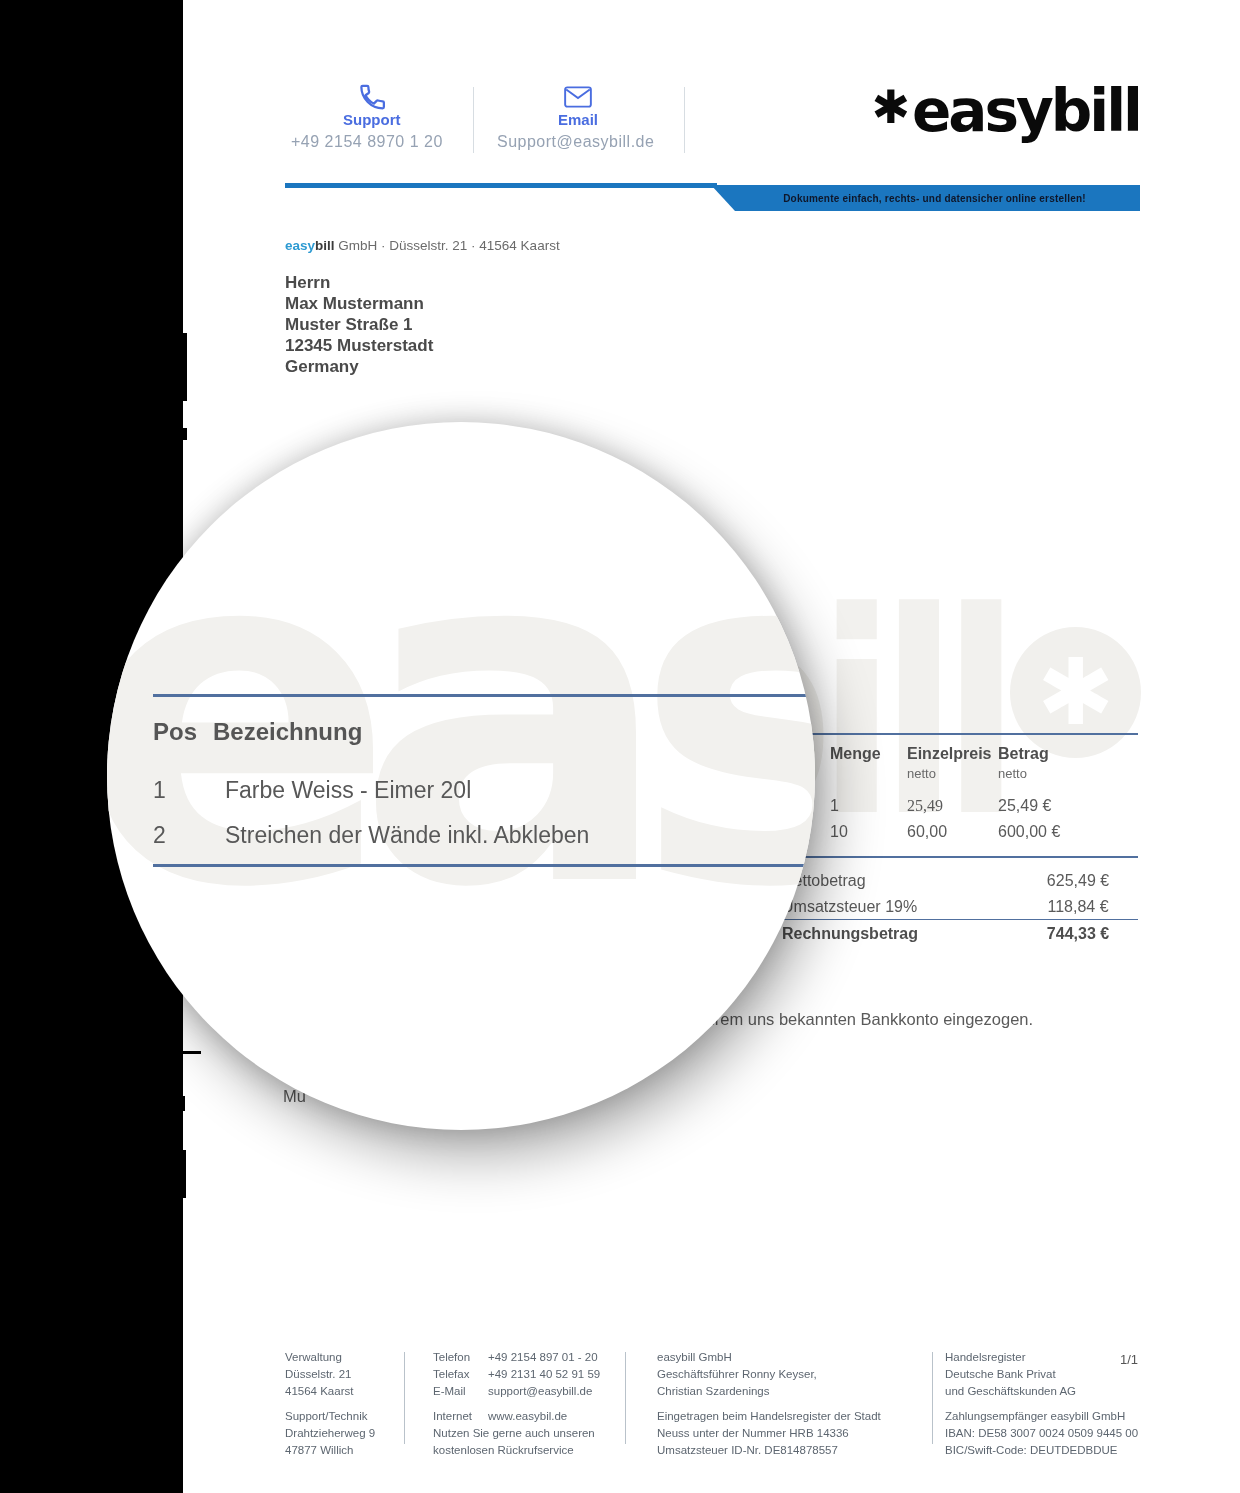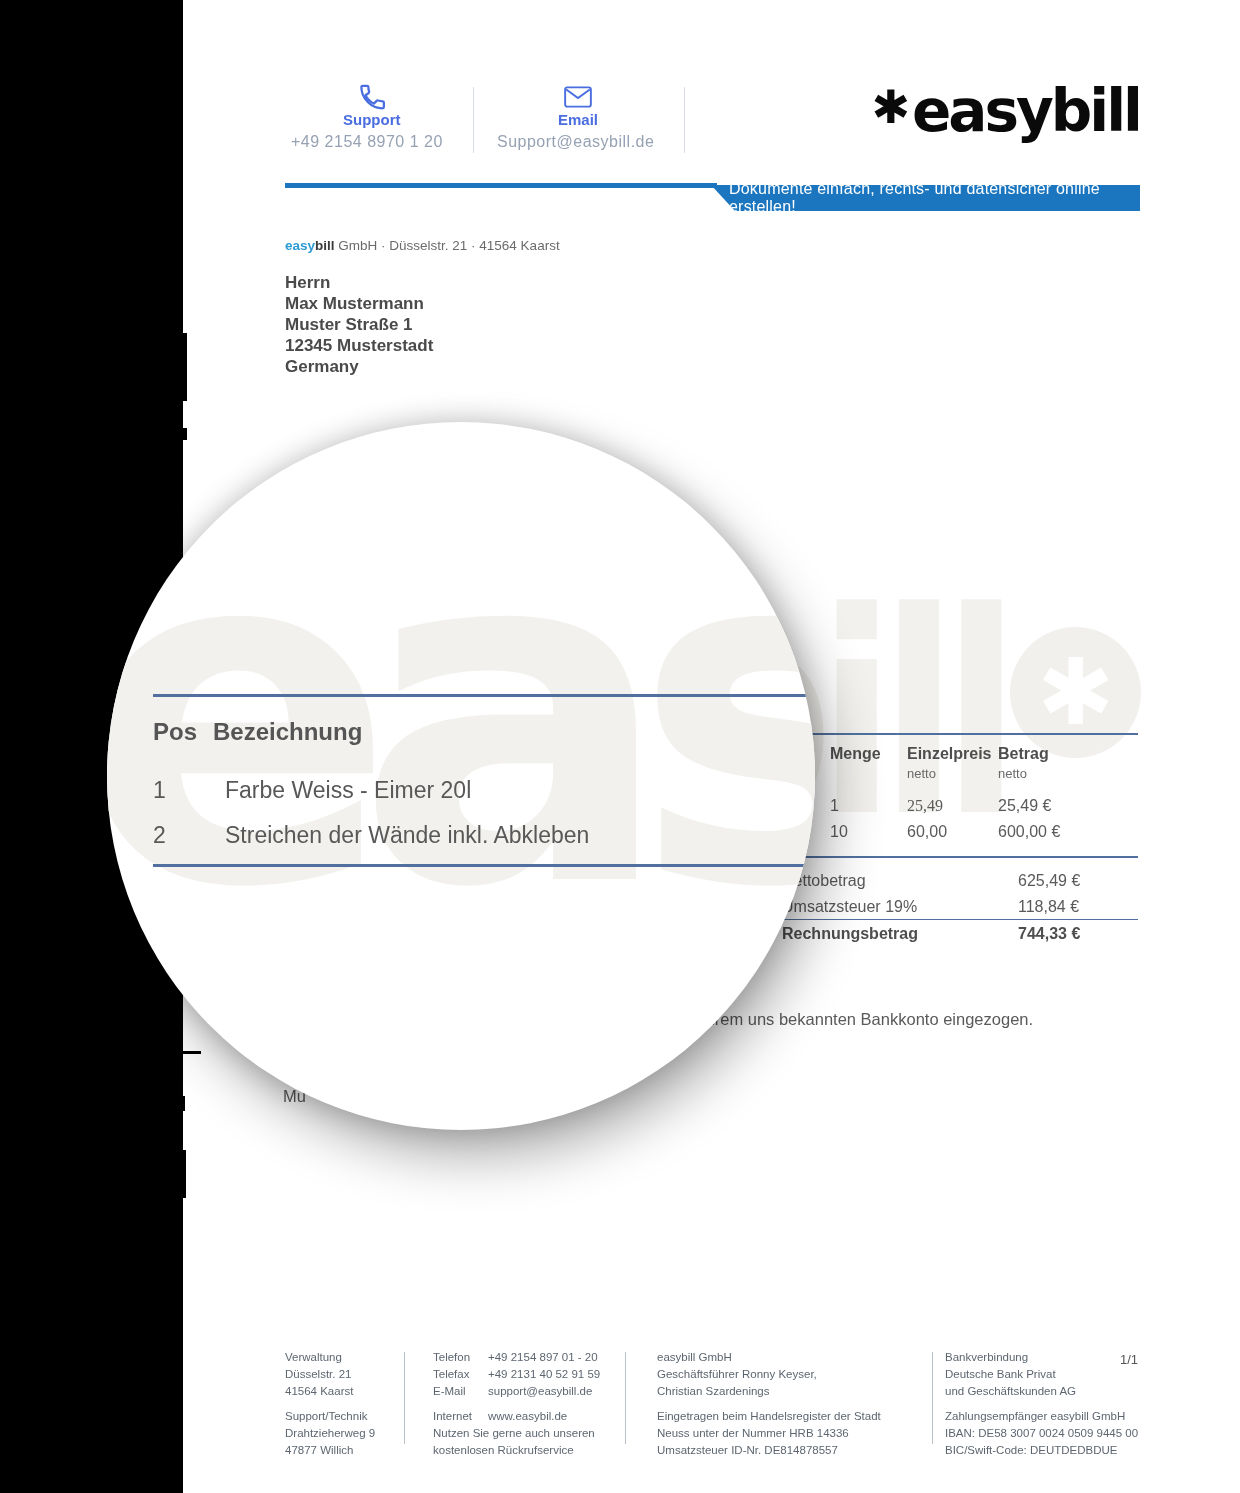--- a/index.html
+++ b/index.html
@@ -30,21 +30,21 @@
   .logo{right:100px;top:82px;display:flex;align-items:flex-start;z-index:2;
         font-family:"DejaVu Sans", sans-serif;color:#0a0a0a;}
   .logo .ast{font-size:46px;line-height:1;margin-top:2px;margin-right:2px;font-weight:700;}
   .logo .word{font-size:58px;line-height:1;font-weight:700;letter-spacing:-3px;}
 
   
   .header-rule{left:285px;top:183px;width:432px;height:5px;background:#1b76bf;z-index:2;}
   .banner{left:711px;top:185px;width:429px;height:26px;background:#1b76bf;z-index:2;
           clip-path:polygon(0 0,100% 0,100% 100%,24px 100%);
           display:flex;align-items:center;justify-content:center;}
-  .banner span{color:#ffffff;font-size:16px;font-weight:400;letter-spacing:.2px;padding-left:18px;}
+  .banner span{color:#0f172a;font-size:10px;font-weight:700;letter-spacing:.2px;padding-left:18px;}
 
   
   .sender-line{left:285px;top:238px;font-size:13.5px;color:#6b6b6b;z-index:2;}
   .sender-line b.easy{color:#2d9ad2;font-weight:700;}
   .sender-line b.bill{color:#3b3b3b;font-weight:700;}
   .recipient{left:285px;top:272px;font-size:17px;font-weight:700;color:#4a4a4a;line-height:21px;z-index:2;}
 
   
   .wm-text{left:138px;top:575px;font-size:280px;font-weight:700;color:#f2f1ee;
            letter-spacing:-20px;line-height:1;z-index:1;transform:scaleX(.82);
@@ -59,21 +59,21 @@
   .l2{left:285px;top:856px;width:853px;}
   .l3{left:782px;top:919px;width:356px;height:1px;}
   .cell{z-index:2;text-align:left;color:#5a5a5a;font-size:16px;}
   .cell.b{font-weight:700;color:#4e4e4e;}
   .cell.small{font-size:13px;color:#6a6a6a;}
   .c-menge{left:830px;width:100px;}
   .c-ep{left:907px;width:130px;}
   .c-bt{left:998px;width:140px;}
   .tot-label{left:782px;z-index:2;font-size:16px;color:#5a5a5a;}
   .tot-label.b{font-weight:700;color:#4e4e4e;}
-  .tot-value{left:1018px;width:120px;text-align:left;z-index:2;font-size:16px;color:#5a5a5a;}
+  .tot-value{left:1018px;width:120px;text-align:center;z-index:2;font-size:16px;color:#5a5a5a;}
   .tot-value.b{font-weight:700;color:#4e4e4e;}
 
   .fragment{z-index:2;font-size:16.5px;color:#5a5a5a;}
 
   
   .circle{left:107px;top:422px;width:708px;height:708px;border-radius:50%;background:#fff;
           z-index:10;overflow:hidden;
           box-shadow:0 0 28px rgba(0,0,0,.20), 14px 26px 55px rgba(0,0,0,.32);}
   .circle .wm{position:absolute;left:-30px;top:60px;font-size:470px;font-weight:700;
               color:#f2f1ee;letter-spacing:-40px;line-height:1;font-family:"DejaVu Sans", sans-serif;}
@@ -234,21 +234,21 @@
   <div>Christian Szardenings</div>
   <div class="f-gap"></div>
   <div>Eingetragen beim Handelsregister der Stadt</div>
   <div>Neuss unter der Nummer  HRB 14336</div>
   <div>Umsatzsteuer ID-Nr. DE814878557</div>
 </div>
 
 <div class="abs f-div" style="left:932px;top:1352px;"></div>
 
 <div class="abs f-col" style="left:945px;top:1349px;">
-  <div>Bankverbindung</div>
+  <div>Handelsregister</div>
   <div>Deutsche Bank Privat</div>
   <div>und Geschäftskunden AG</div>
   <div class="f-gap"></div>
   <div>Zahlungsempfänger easybill GmbH</div>
   <div>IBAN: DE58 3007 0024 0509 9445 00</div>
   <div>BIC/Swift-Code: DEUTDEDBDUE</div>
 </div>
 
 <div class="abs page-num">1/1</div>
 

